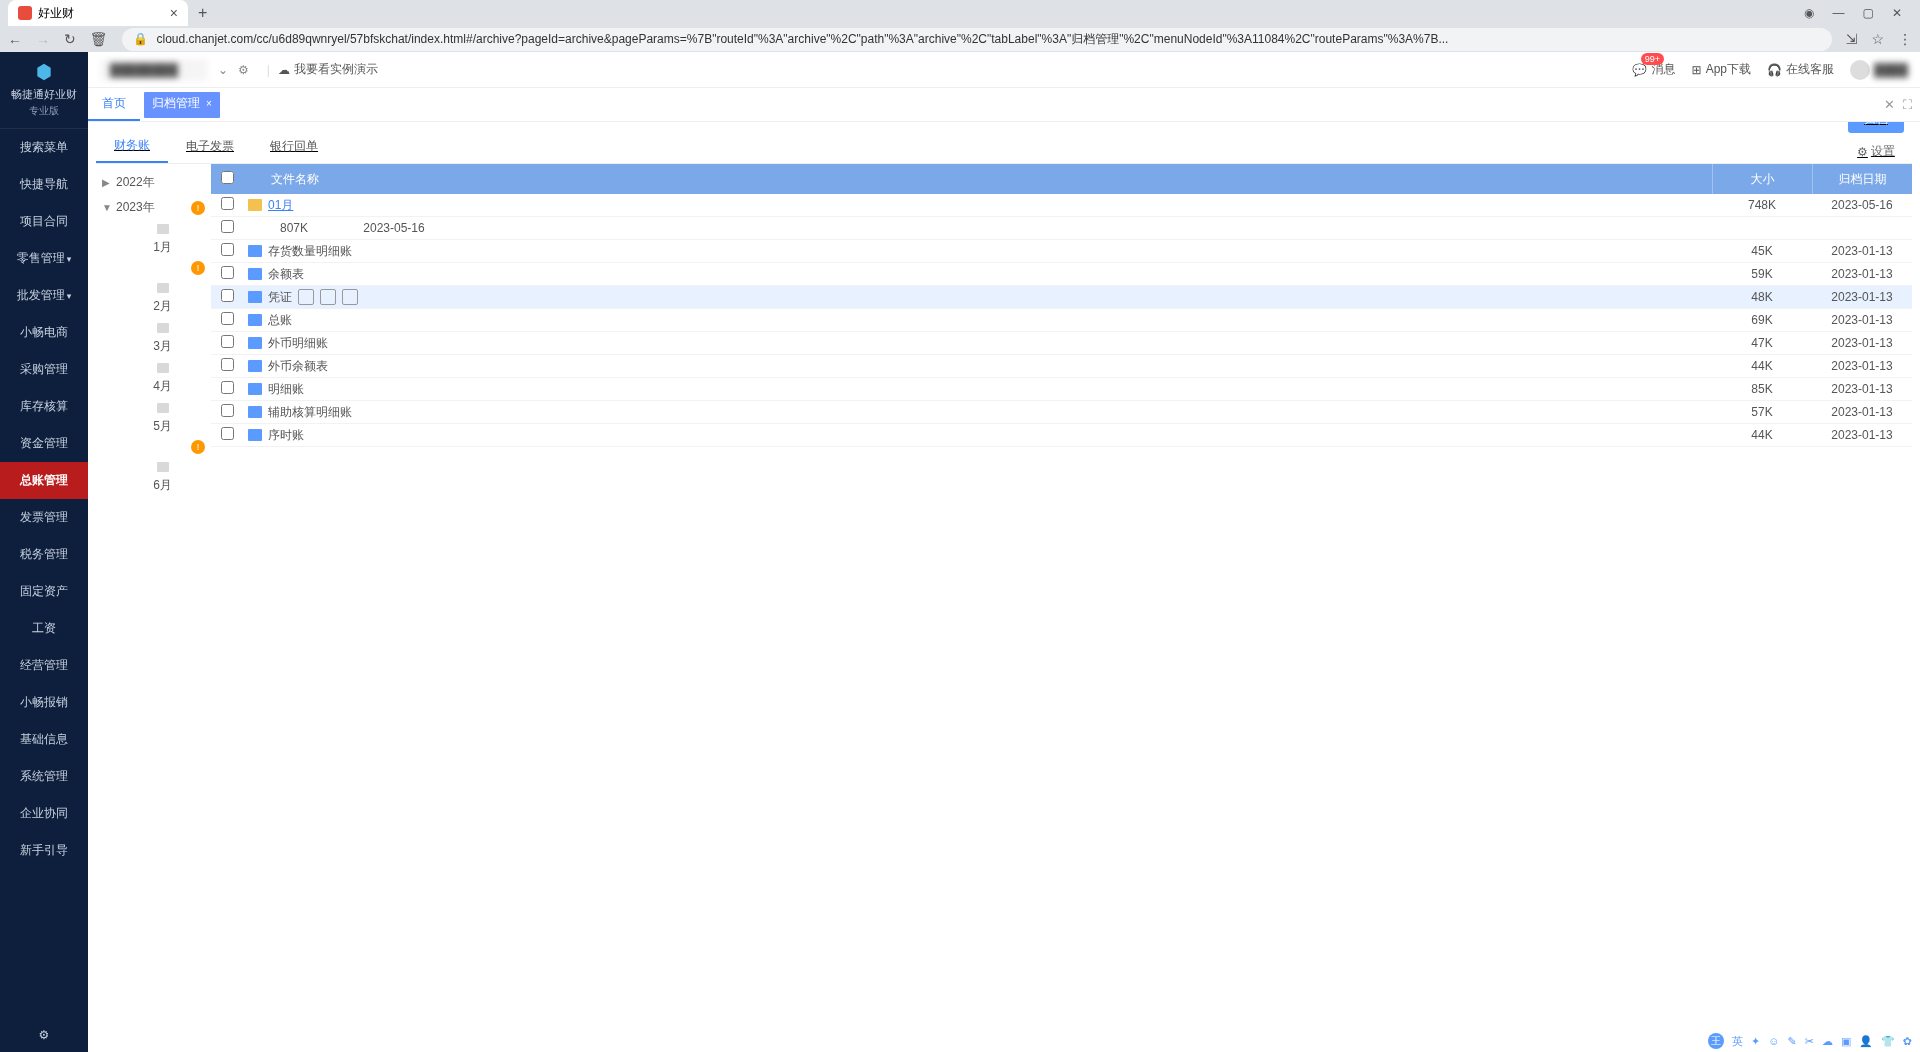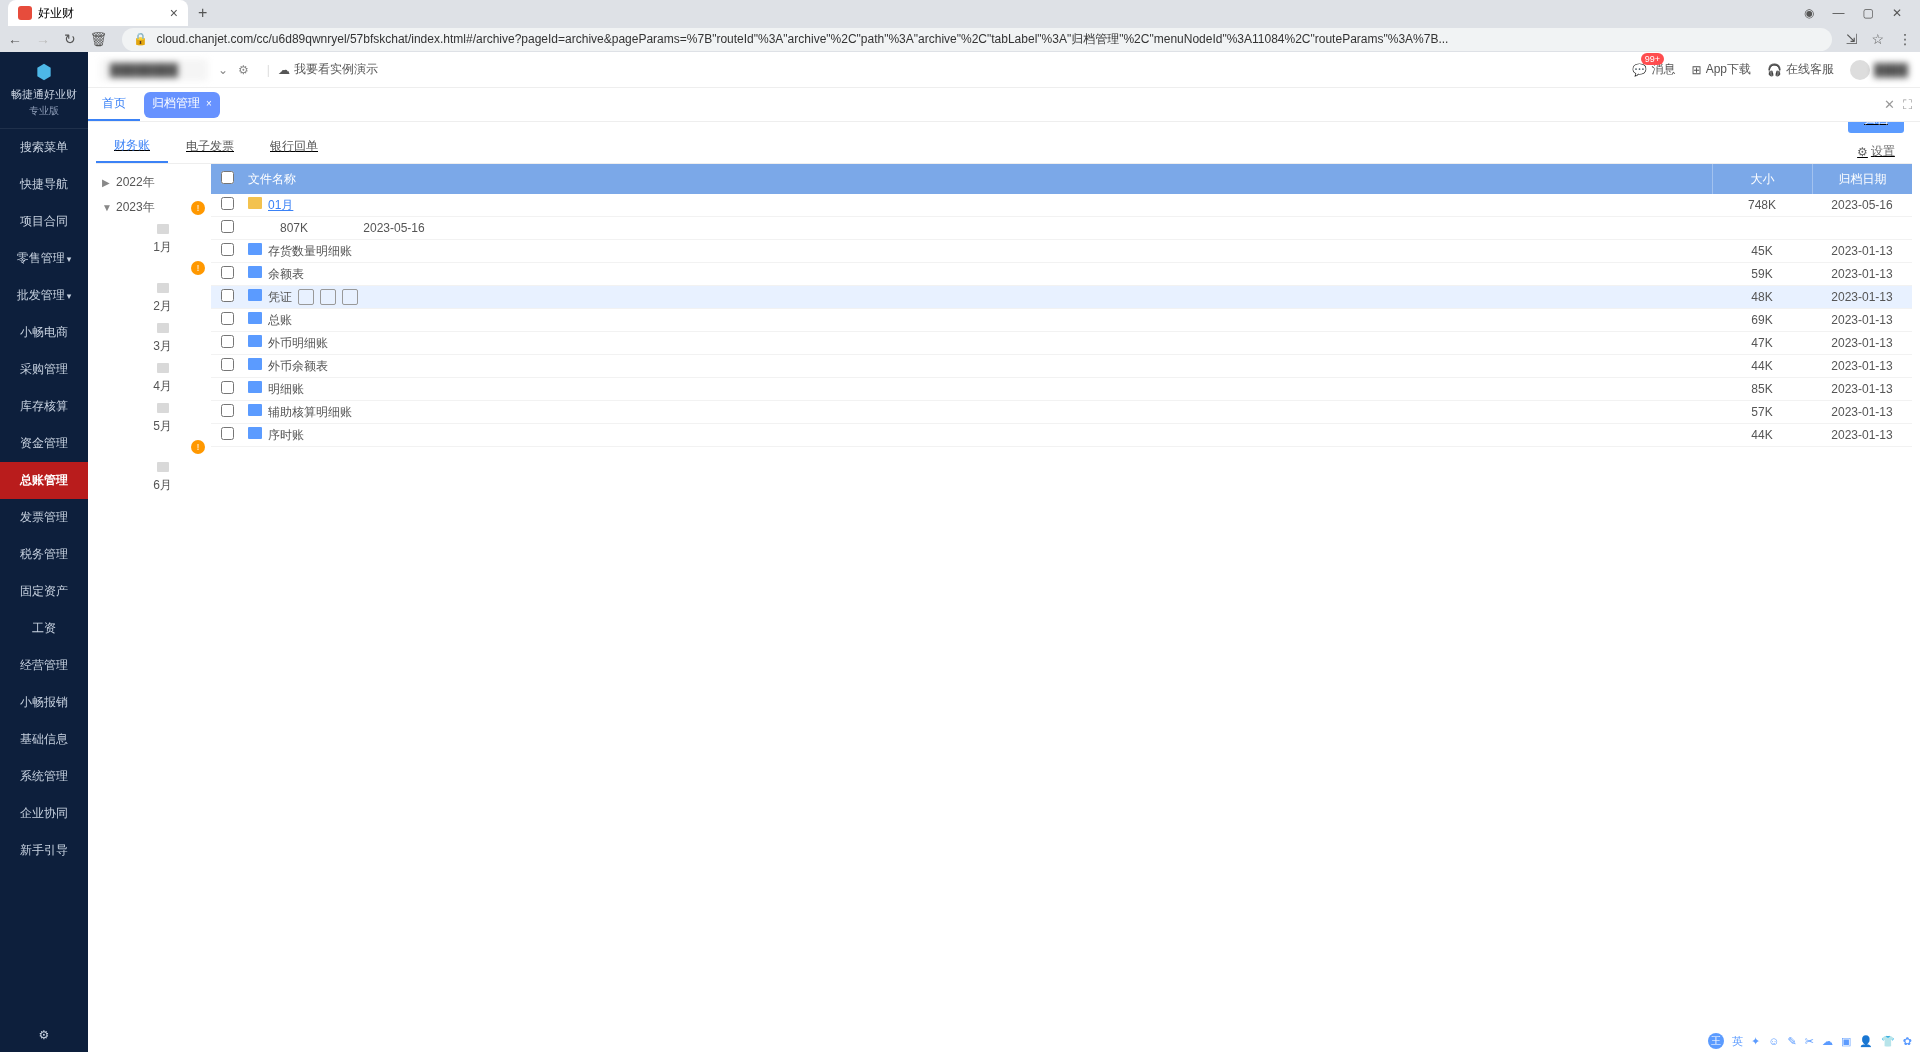--- a/index.html
+++ b/index.html
@@ -46,21 +46,21 @@
 .topbar-right { margin-left: auto; display: flex; align-items: center; gap: 16px; }
 .tb-item { display: flex; align-items: center; gap: 4px; cursor: pointer; position: relative; }
 .badge { position: absolute; top: -8px; left: 8px; background: #ff4d4f; color: #fff; font-size: 9px; padding: 1px 4px; border-radius: 8px; }
 .avatar { width: 20px; height: 20px; background: #ddd; border-radius: 50%; }
 .username { filter: blur(3px); }
 
 
 .tabs-bar { height: 34px; display: flex; align-items: center; border-bottom: 1px solid #eee; font-size: 12px; }
 .page-tab { padding: 0 14px; height: 100%; display: flex; align-items: center; cursor: pointer; color: #666; border-bottom: 2px solid transparent; }
 .page-tab.active-blue { color: #3b82f6; border-bottom-color: #3b82f6; }
-.page-tab.active-pill { background: #6792ff; color: #fff; border-radius: 6px; height: 26px; padding: 0 8px; margin: 0 4px; }
+.page-tab.active-pill { background: #6792ff; color: #fff; border-radius: 1px; height: 26px; padding: 0 8px; margin: 0 4px; }
 .pill-close { margin-left: 6px; font-size: 10px; }
 .tabs-right { margin-left: auto; display: flex; gap: 8px; padding-right: 8px; }
 .tabs-right span { color: #999; cursor: pointer; font-size: 13px; }
 
 
 .content { flex: 1; padding: 8px; overflow: hidden; display: flex; flex-direction: column; }
 .sub-tabs { display: flex; align-items: center; height: 34px; border-bottom: 1px solid #eee; font-size: 12px; text-decoration: underline; }
 .sub-tab { padding: 0 18px; height: 100%; display: flex; align-items: center; cursor: pointer; color: #555; }
 .sub-tab.active { color: #3b82f6; border-bottom: 2px solid #3b82f6; }
 .sub-right { margin-left: auto; display: flex; gap: 10px; align-items: center; padding-right: 8px; flex-direction: column; }
@@ -73,28 +73,28 @@
 .tree-toggle { width: 12px; color: #888; font-size: 10px; }
 .tree-label { margin-left: 2px; }
 .tree-children { padding-left: 18px; }
 .tree-month { display: flex; align-items: center; padding: 4px 2px; cursor: pointer; gap: 5px; flex-direction: column; }
 .folder-ico { width: 12px; height: 10px; background: #d9d9d9; border-radius: 1px; }
 .dot { width: 14px; height: 14px; background: #ff9800; color: #fff; border-radius: 50%; font-size: 9px; display: flex; align-items: center; justify-content: center; margin-left: auto; }
 
 .file-list { flex: 1; overflow: auto; }
 .fl-header { background: #7ba8e8; color: #fff; display: flex; align-items: center; height: 30px; font-size: 12px; position: sticky; top: 0; }
 .fl-header .c-check { padding: 0 10px; }
-.fl-header .c-name { flex: 1; padding-left: 4px; }
+.fl-header .c-name { flex: 1; padding-left: 4px; margin-left: 23px; }
 .fl-header .c-size { width: 100px; text-align: center; border-left: 1px solid rgba(255,255,255,0.3); height: 100%; display: flex; align-items: center; justify-content: center; margin-left: 24px; }
 .fl-header .c-date { width: 100px; text-align: center; border-left: 1px solid rgba(255,255,255,0.3); height: 100%; display: flex; align-items: center; justify-content: center; }
 
 .fl-row { display: flex; align-items: center; height: 23px; font-size: 12px; color: #555; border-bottom: 1px solid #f2f2f2; }
 .fl-row:hover, .fl-row.hovered { background: #e8f1ff; }
 .fl-row .c-check { padding: 0 10px; }
-.fl-row .c-name { flex: 1; display: flex; align-items: flex-start; gap: 6px; padding-left: 4px; }
+.fl-row .c-name { flex: 1; display: flex; align-items: center; gap: 6px; padding-left: 4px; }
 .fl-row .c-size { width: 100px; text-align: center; }
 .fl-row .c-date { width: 100px; text-align: center; }
 .file-ico { width: 14px; height: 12px; display: inline-block; }
 .ico-folder { background: #f3c24e; border-radius: 1px; }
 .ico-file { background: #5b9bff; border-radius: 1px; }
 .link-text { color: #3b82f6; text-decoration: underline; cursor: pointer; }
 .row-actions { display: flex; gap: 6px; margin-right: 8px; }
 .row-action { width: 16px; height: 16px; border: 1px solid #999; border-radius: 2px; cursor: pointer; }
 
 .taskbar { position: fixed; bottom: 0; right: 0; height: 22px; display: flex; align-items: center; gap: 8px; padding: 0 8px; font-size: 11px; color: #5b9bff; background: #fff; }

